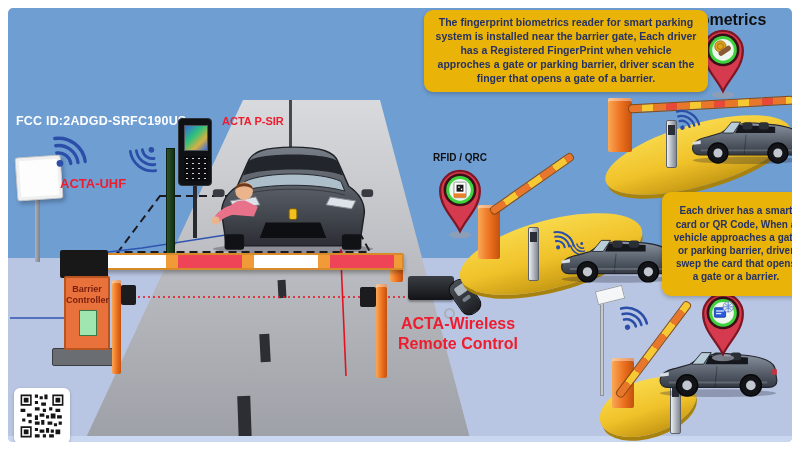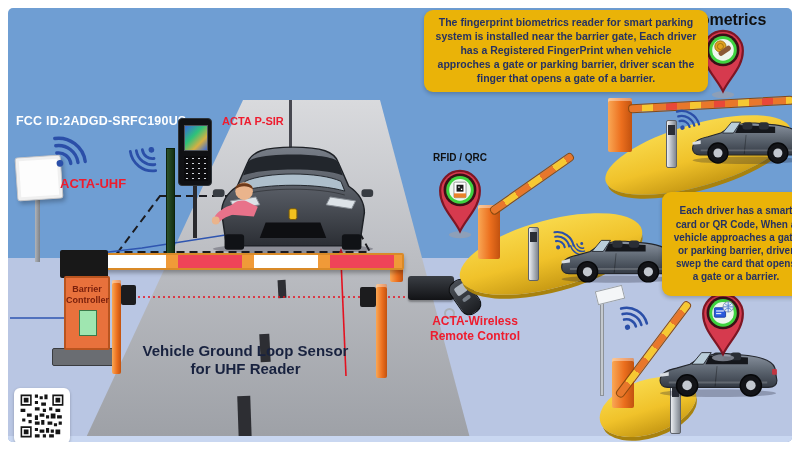--- a/index.html
+++ b/index.html
@@ -150,31 +150,30 @@
   <div class="abs" style="left:52px;top:242px;width:48px;height:28px;background:#181818;border-radius:2px"></div>
   <div class="abs" style="left:56px;top:268px;width:46px;height:74px;background:#e8713c;border:2px solid #b9541f;border-radius:2px">
     <div style="font-size:9px;font-weight:700;color:#7a200c;text-align:center;padding-top:6px;line-height:1.25">Barrier Controller</div>
     <div class="abs" style="left:13px;top:32px;width:18px;height:26px;background:#9fe6b0;border:1px solid #3a7a4a"></div>
   </div>
   <div class="abs gate-post" style="left:104px;top:272px;width:9px;height:94px"></div>
   <div class="abs" style="left:113px;top:277px;width:15px;height:20px;background:#1c1c1e;border-radius:2px"></div>
   <div class="abs" style="left:352px;top:279px;width:16px;height:20px;background:#1c1c1e;border-radius:2px"></div>
   <div class="abs gate-post" style="left:368px;top:276px;width:11px;height:94px"></div>
 
-  <div class="abs" style="left:130px;top:334px;width:215px;font-size:15px;font-weight:700;color:#18223f;text-align:center;line-height:1.2">Vehicle Ground Loop Sensor for UHF Reader</div>
 
   <div class="abs" style="left:400px;top:268px;width:46px;height:24px;background:linear-gradient(180deg,#3a3e44,#121316);border-radius:3px;
               box-shadow:0 2px 2px rgba(0,0,0,.3)"></div>
   <div class="abs" style="left:446px;top:270px;width:22px;height:38px;background:linear-gradient(180deg,#4a4f56,#1c1e22);
               border-radius:9px;transform:rotate(-35deg);border:1px solid #0c0d0f">
     <div class="abs" style="left:5px;top:5px;width:12px;height:9px;background:#aeb6c0;border-radius:2px"></div>
     <div class="abs" style="left:6px;top:18px;width:9px;height:4px;background:#788089;border-radius:2px"></div>
   </div>
   <div class="abs" style="left:436px;top:300px;width:11px;height:11px;border:2px solid #aab0b8;border-radius:50%"></div>
-  <div class="abs red-lbl" style="left:405px;top:306px;width:124px;font-size:12px;text-align:center;line-height:1.25">ACTA-Wireless Remote Control</div>
+  <div class="abs red-lbl" style="left:388px;top:306px;width:124px;font-size:16px;text-align:center;line-height:1.25">ACTA-Wireless Remote Control</div>
 
   <div class="abs island" style="left:594px;top:116px;width:192px;height:62px;transform:rotate(-16deg)"></div>
   <div class="abs gate-post" style="left:600px;top:90px;width:24px;height:54px"></div>
   <div class="abs arm arm-mixed" style="left:620px;top:92px;width:166px;transform:rotate(-3deg)"></div>
   <div class="abs pedestal" style="left:658px;top:112px;width:11px;height:48px">
       <div class="ped-screen"></div>
     </div>
   <svg class="abs" style="left:668px;top:98px;width:24px;height:24px;transform:rotate(-15deg)">
       <use href="#wifi"></use>
     </svg>

